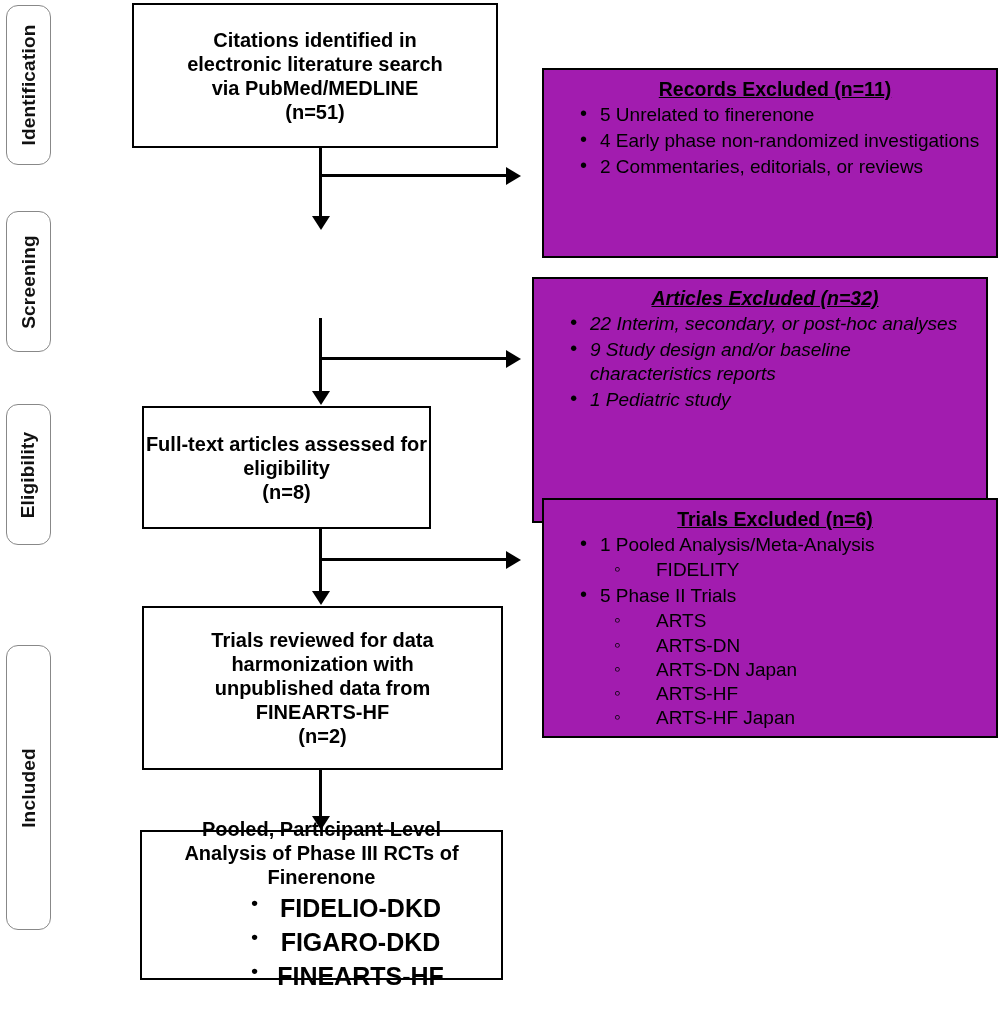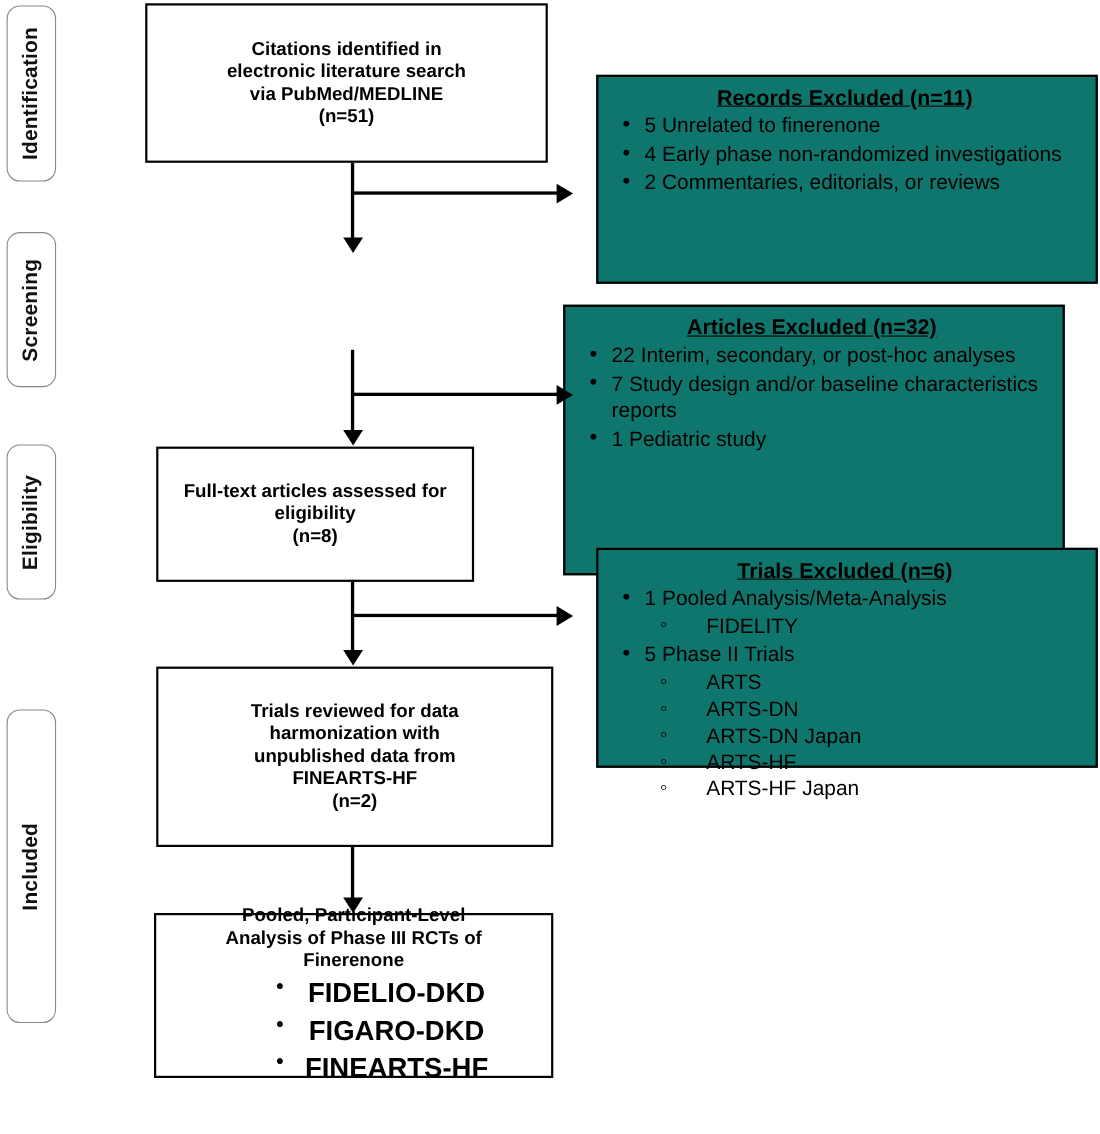--- a/index.html
+++ b/index.html
@@ -43,21 +43,21 @@
     background: #ffffff;
     display: flex;
     flex-direction: column;
     align-items: center;
     justify-content: center;
     text-align: center;
     padding: 6px 8px;
   }
   .flow-box .line {
     font-weight: bold;
-    font-size: 17px;
+    font-size: 20px;
     line-height: 1.20;
     white-space: nowrap;
   }
 
   
   .main-bullets {
     margin-top: 2px;
     list-style: none;
   }
   .main-bullets li {
@@ -74,22 +74,22 @@
     position: absolute;
     left: 0;
     top: -1px;
     font-size: 19px;
   }
 
   
   .excl-box {
     position: absolute;
     border: 2.5px solid #000000;
-    background: #0f766e;
-    padding: 7px 10px 8px 6px;
+    background: #a21caf;
+    padding: 7px 10px 8px 20px;
   }
   .excl-title {
     font-weight: bold;
     font-size: 19.5px;
     text-align: center;
     text-decoration: underline;
     line-height: 1.25;
     margin-bottom: 2px;
   }
   .excl-list { list-style: none; }
@@ -207,30 +207,30 @@
 
   <div class="excl-box" style="left:542px; top:68px; width:456px; height:190px;">
     <div class="excl-title">Records Excluded (n=11)</div>
     <ul class="excl-list">
       <li>5 Unrelated to finerenone</li>
       <li>4 Early phase non-randomized investigations</li>
       <li>2 Commentaries, editorials, or reviews</li>
     </ul>
   </div>
 
-  <div class="excl-box" style="left:512px; top:277px; width:456px; height:246px;">
+  <div class="excl-box" style="left:532px; top:277px; width:456px; height:246px;font-style:italic;">
     <div class="excl-title">Articles Excluded (n=32)</div>
     <ul class="excl-list">
       <li>22 Interim, secondary, or post-hoc analyses</li>
-      <li>7 Study design and/or baseline characteristics reports</li>
+      <li>9 Study design and/or baseline characteristics reports</li>
       <li>1 Pediatric study</li>
     </ul>
   </div>
 
-  <div class="excl-box" style="left:542px; top:498px; width:456px; height:200px;">
+  <div class="excl-box" style="left:542px; top:498px; width:456px; height:240px;">
     <div class="excl-title">Trials Excluded (n=6)</div>
     <ul class="excl-list">
       <li>
         <span>1 Pooled Analysis/Meta-Analysis</span>
         <ul class="sublist">
           <li>FIDELITY</li>
         </ul>
       </li>
       <li>
         <span>5 Phase II Trials</span>

